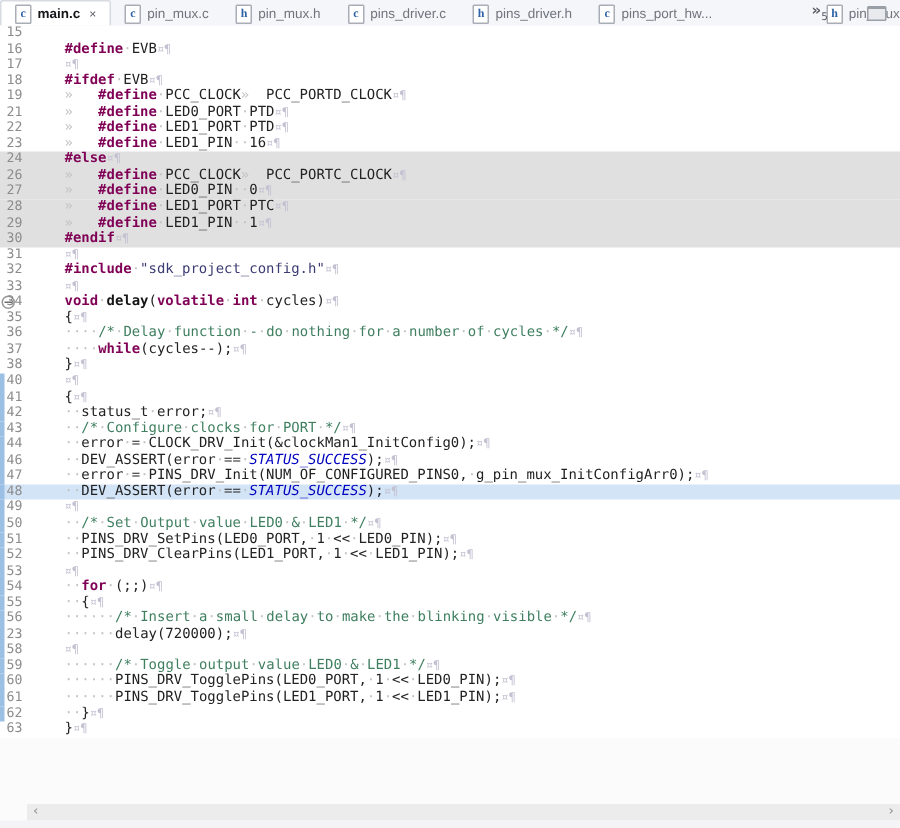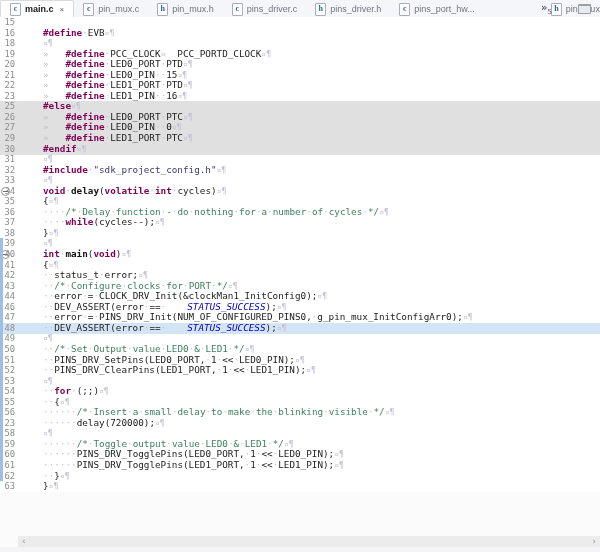--- a/index.html
+++ b/index.html
@@ -32,21 +32,21 @@
   .lbody.cur{background:var(--curline);}
   .foldcol{width:11px;flex:none;display:flex;align-items:center;justify-content:center;}
   .fold-dot{width:7px;height:7px;border:1px solid #979797;border-radius:50%;background:#fff;position:relative;}
   .fold-dot::after{content:'';position:absolute;left:1px;right:1px;top:2.5px;height:1px;background:#6f6f6f;}
   .code{flex:1;white-space:pre;overflow:hidden;color:var(--t);}
   .code .dir{color:var(--dir);font-weight:bold;}
   .code .kw{color:var(--kw);font-weight:bold;}
   .code .fn{color:#141414;font-weight:bold;}
   .code .cmt{color:var(--cmt);text-align:right;}
   .code .str{color:var(--str);}
-  .code .enum{color:var(--enum);font-style:italic;margin-left:21px;}
+  .code .enum{color:var(--enum);font-style:italic;}
   .code .ws{color:var(--ws);}
   .code .sp{color:var(--ws);}
   .code .eol{color:var(--eol);font-size:8px;}
   
   .hscroll{position:absolute;left:18px;right:0;top:536px;height:11px;background:var(--scroll);
            display:flex;justify-content:space-between;align-items:center;padding:0 4px;}
   .harrow{font-size:9px;color:#909090;line-height:1;font-family:"DejaVu Sans",sans-serif;}
   .bottomstrip{position:absolute;left:0;right:0;top:547px;height:5px;background:#f4f4f6;}
 </style>
 </head>
@@ -99,41 +99,41 @@
         </div>
       </div>
       <div class="row">
         <span class="lnum">16</span>
         <div class="lbody">
           <span class="foldcol"></span>
           <span class="code"><span class="eol">¤¶</span></span>
         </div>
       </div>
       <div class="row">
+        <span class="lnum">17</span>
+        <div class="lbody">
+          <span class="foldcol"></span>
+          <span class="code"><span class="dir">#ifdef</span><span class="t"><span class="sp">·</span>EVB</span><span class="eol">¤¶</span></span>
+        </div>
+      </div>
+      <div class="row">
         <span class="lnum">18</span>
         <div class="lbody">
           <span class="foldcol"></span>
           <span class="code"><span class="ws">»   </span><span class="dir">#define</span><span class="t"><span class="sp">·</span>PCC_CLOCK</span><span class="ws">»  </span><span class="t">PCC_PORTD_CLOCK</span><span class="eol">¤¶</span></span>
         </div>
       </div>
       <div class="row">
         <span class="lnum">19</span>
         <div class="lbody">
           <span class="foldcol"></span>
           <span class="code"><span class="ws">»   </span><span class="dir">#define</span><span class="t"><span class="sp">·</span>LED0_PORT<span class="sp">·</span>PTD</span><span class="eol">¤¶</span></span>
         </div>
       </div>
       <div class="row">
-        <span class="lnum">20</span>
-        <div class="lbody">
-          <span class="foldcol"></span>
-          <span class="code"><span class="ws">»   </span><span class="dir">#define</span><span class="t"><span class="sp">·</span>LED0_PIN<span class="sp">·</span><span class="sp">·</span>15</span><span class="eol">¤¶</span></span>
-        </div>
-      </div>
-      <div class="row">
         <span class="lnum">21</span>
         <div class="lbody">
           <span class="foldcol"></span>
           <span class="code"><span class="ws">»   </span><span class="dir">#define</span><span class="t"><span class="sp">·</span>LED1_PORT<span class="sp">·</span>PTD</span><span class="eol">¤¶</span></span>
         </div>
       </div>
       <div class="row">
         <span class="lnum">22</span>
         <div class="lbody">
           <span class="foldcol"></span>
@@ -141,38 +141,45 @@
         </div>
       </div>
       <div class="row">
         <span class="lnum">23</span>
         <div class="lbody gray">
           <span class="foldcol"></span>
           <span class="code"><span class="dir">#else</span><span class="eol">¤¶</span></span>
         </div>
       </div>
       <div class="row">
-        <span class="lnum">25</span>
-        <div class="lbody gray">
-          <span class="foldcol"></span>
-          <span class="code"><span class="ws">»   </span><span class="dir">#define</span><span class="t"><span class="sp">·</span>LED0_PORT<span class="sp">·</span>PTC</span><span class="eol">¤¶</span></span>
+        <span class="lnum">24</span>
+        <div class="lbody gray">
+          <span class="foldcol"></span>
+          <span class="code"><span class="ws">»   </span><span class="dir">#define</span><span class="t"><span class="sp">·</span>PCC_CLOCK</span><span class="ws">»  </span><span class="t">PCC_PORTC_CLOCK</span><span class="eol">¤¶</span></span>
         </div>
       </div>
       <div class="row">
         <span class="lnum">26</span>
         <div class="lbody gray">
           <span class="foldcol"></span>
           <span class="code"><span class="ws">»   </span><span class="dir">#define</span><span class="t"><span class="sp">·</span>LED0_PIN<span class="sp">·</span><span class="sp">·</span>0</span><span class="eol">¤¶</span></span>
         </div>
       </div>
       <div class="row">
         <span class="lnum">27</span>
         <div class="lbody gray">
           <span class="foldcol"></span>
           <span class="code"><span class="ws">»   </span><span class="dir">#define</span><span class="t"><span class="sp">·</span>LED1_PORT<span class="sp">·</span>PTC</span><span class="eol">¤¶</span></span>
+        </div>
+      </div>
+      <div class="row">
+        <span class="lnum">28</span>
+        <div class="lbody gray">
+          <span class="foldcol"></span>
+          <span class="code"><span class="ws">»   </span><span class="dir">#define</span><span class="t"><span class="sp">·</span>LED1_PIN<span class="sp">·</span><span class="sp">·</span>1</span><span class="eol">¤¶</span></span>
         </div>
       </div>
       <div class="row">
         <span class="lnum">29</span>
         <div class="lbody gray">
           <span class="foldcol"></span>
           <span class="code"><span class="dir">#endif</span><span class="eol">¤¶</span></span>
         </div>
       </div>
       <div class="row">
@@ -231,30 +238,20 @@
         <div class="lbody">
           <span class="foldcol"></span>
           <span class="code"><span class="t">}</span><span class="eol">¤¶</span></span>
         </div>
       </div>
       <div class="row">
         <span class="lnum">38</span>
         <div class="lbody">
           <span class="foldcol"></span>
           <span class="code"><span class="eol">¤¶</span></span>
-        </div>
-      </div>
-      <div class="row">
-        <span class="rangebar"></span>
-        <span class="lnum">39</span>
-        <div class="lbody">
-          <span class="foldcol">
-            <span class="fold-dot"></span>
-          </span>
-          <span class="code"><span class="kw">int</span><span class="t"><span class="sp">·</span></span><span class="fn">main</span><span class="t">(</span><span class="kw">void</span><span class="t">)</span><span class="eol">¤¶</span></span>
         </div>
       </div>
       <div class="row">
         <span class="rangebar"></span>
         <span class="lnum">40</span>
         <div class="lbody">
           <span class="foldcol"></span>
           <span class="code"><span class="t">{</span><span class="eol">¤¶</span></span>
         </div>
       </div>

